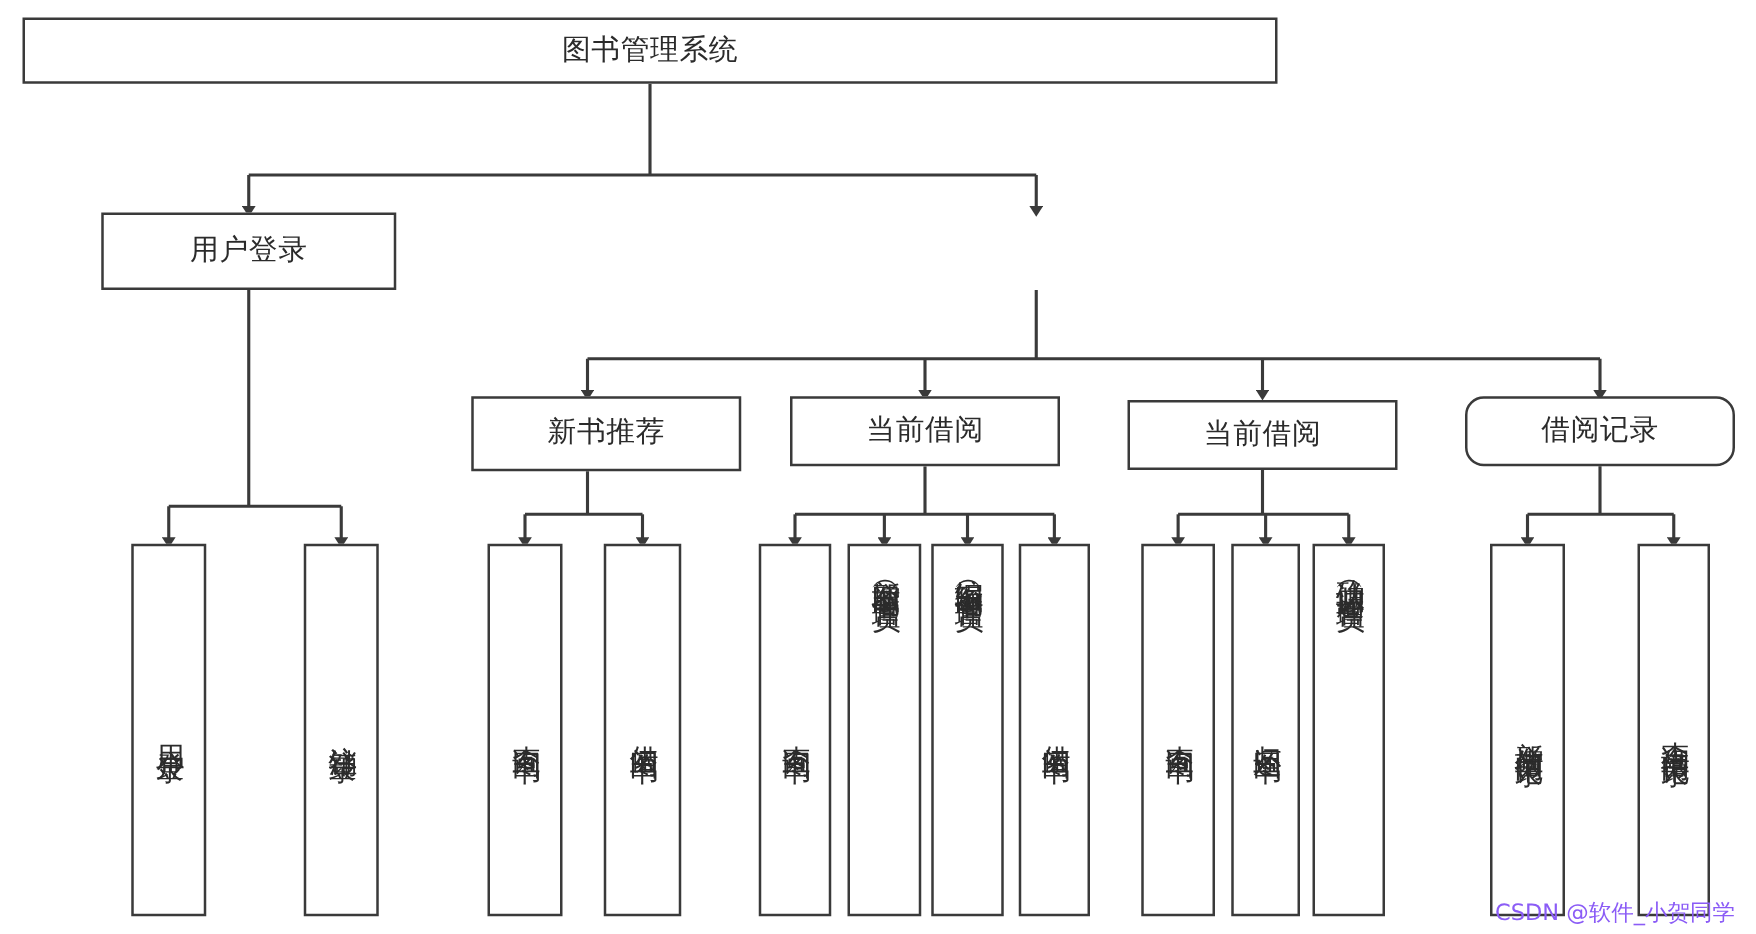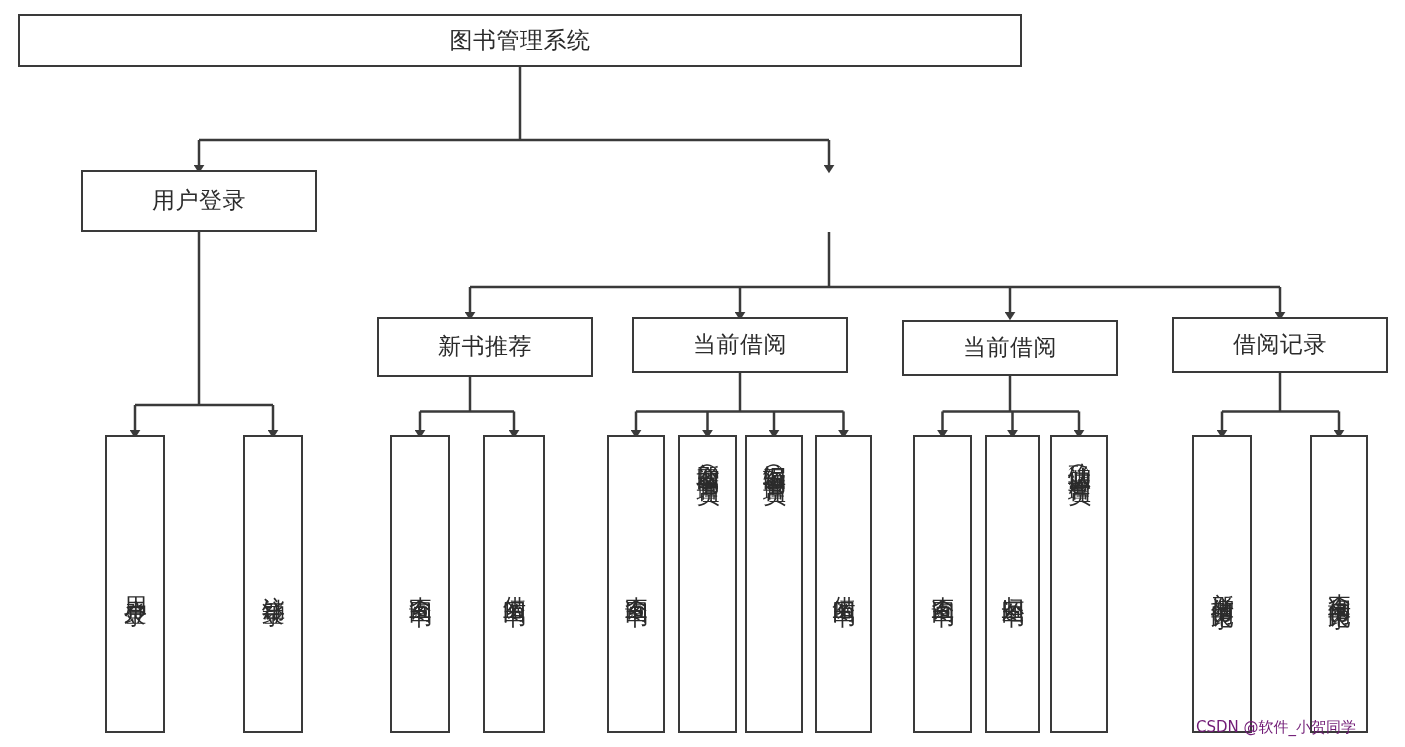--- a/index.html
+++ b/index.html
@@ -54,22 +54,22 @@
     font-size: 23px;
     letter-spacing: 3px;
     white-space: nowrap;
   }
   .node-box.vertical.centered {
     align-items: center;
     padding-top: 0;
   }
   .watermark {
     position: absolute;
-    color: #701a75;
-    font-size: 15px;
+    color: #8b5cf6;
+    font-size: 18px;
     white-space: nowrap;
     user-select: none;
   }
 </style>
 </head>
 <body>
 
 <div id="diagram-root">
 
   <svg class="diagram-svg" viewBox="0 0 1405 747">
@@ -125,21 +125,21 @@
 
   <div class="node-box" style="left: 362px; top: 317px; width: 216px; height: 60px; margin-left: 15px;">
     <span class="node-label">新书推荐</span>
   </div>
   <div class="node-box" style="left: 632px; top: 317px; width: 216px; height: 56px;">
     <span class="node-label">当前借阅</span>
   </div>
   <div class="node-box" style="left: 902px; top: 320px; width: 216px; height: 56px;">
     <span class="node-label">当前借阅</span>
   </div>
-  <div class="node-box" style="left: 1172px; top: 317px; width: 216px; height: 56px;">
+  <div class="node-box" style="left: 1172px; top: 317px; width: 216px; height: 56px; border-radius: 15px;">
     <span class="node-label">借阅记录</span>
   </div>
 
   <div class="node-box vertical centered" style="left: 105px; top: 435px; width: 60px; height: 298px;">
     <span class="node-label">用户登录</span>
   </div>
   <div class="node-box vertical centered" style="left: 243px; top: 435px; width: 60px; height: 298px;">
     <span class="node-label">注销登录</span>
   </div>
 

